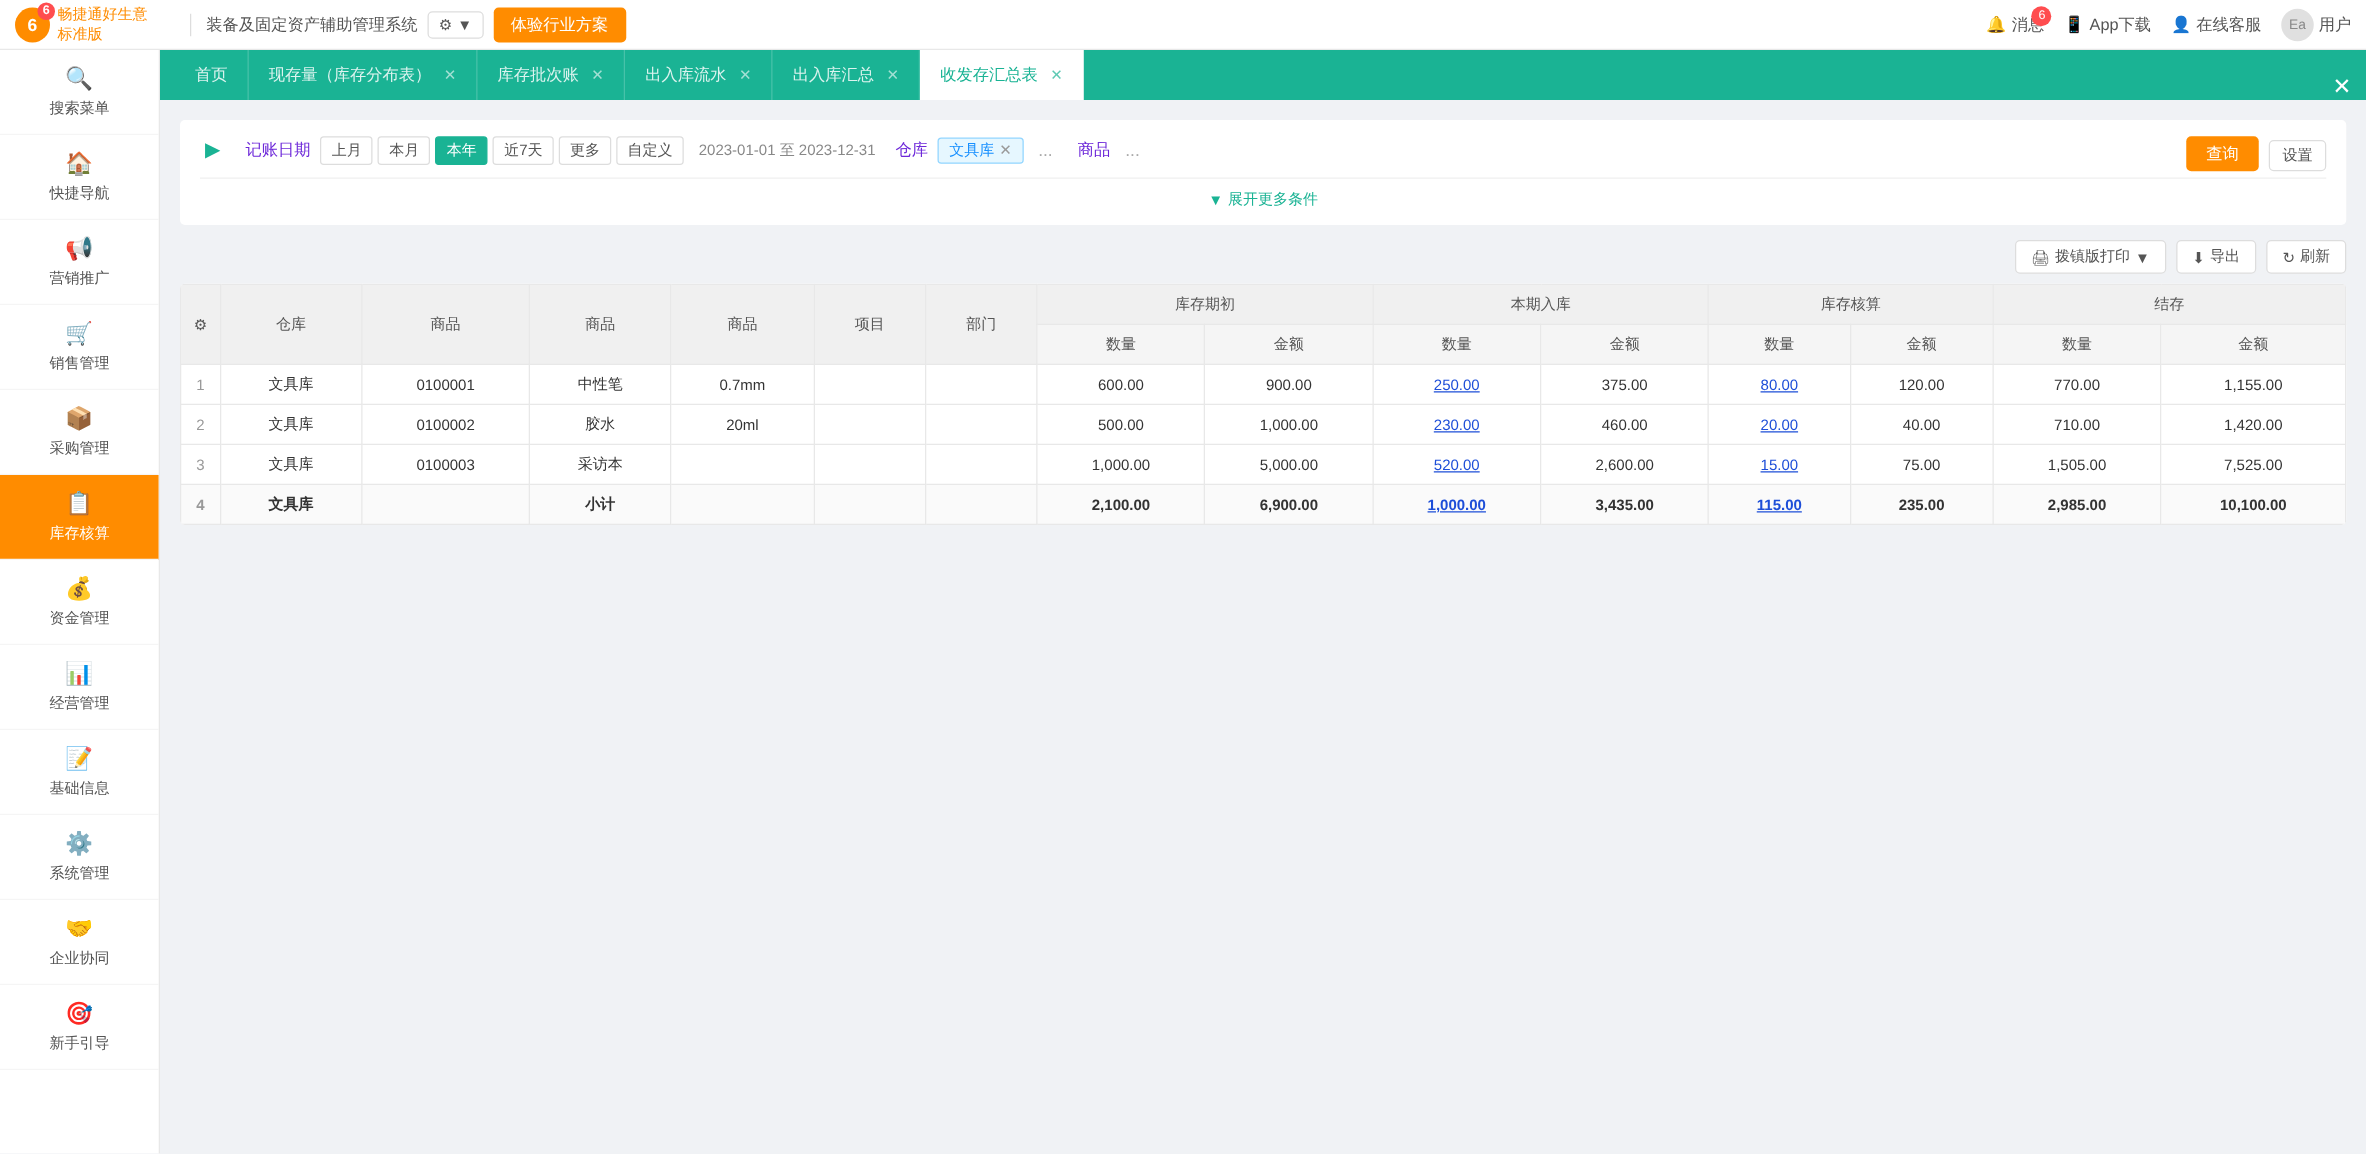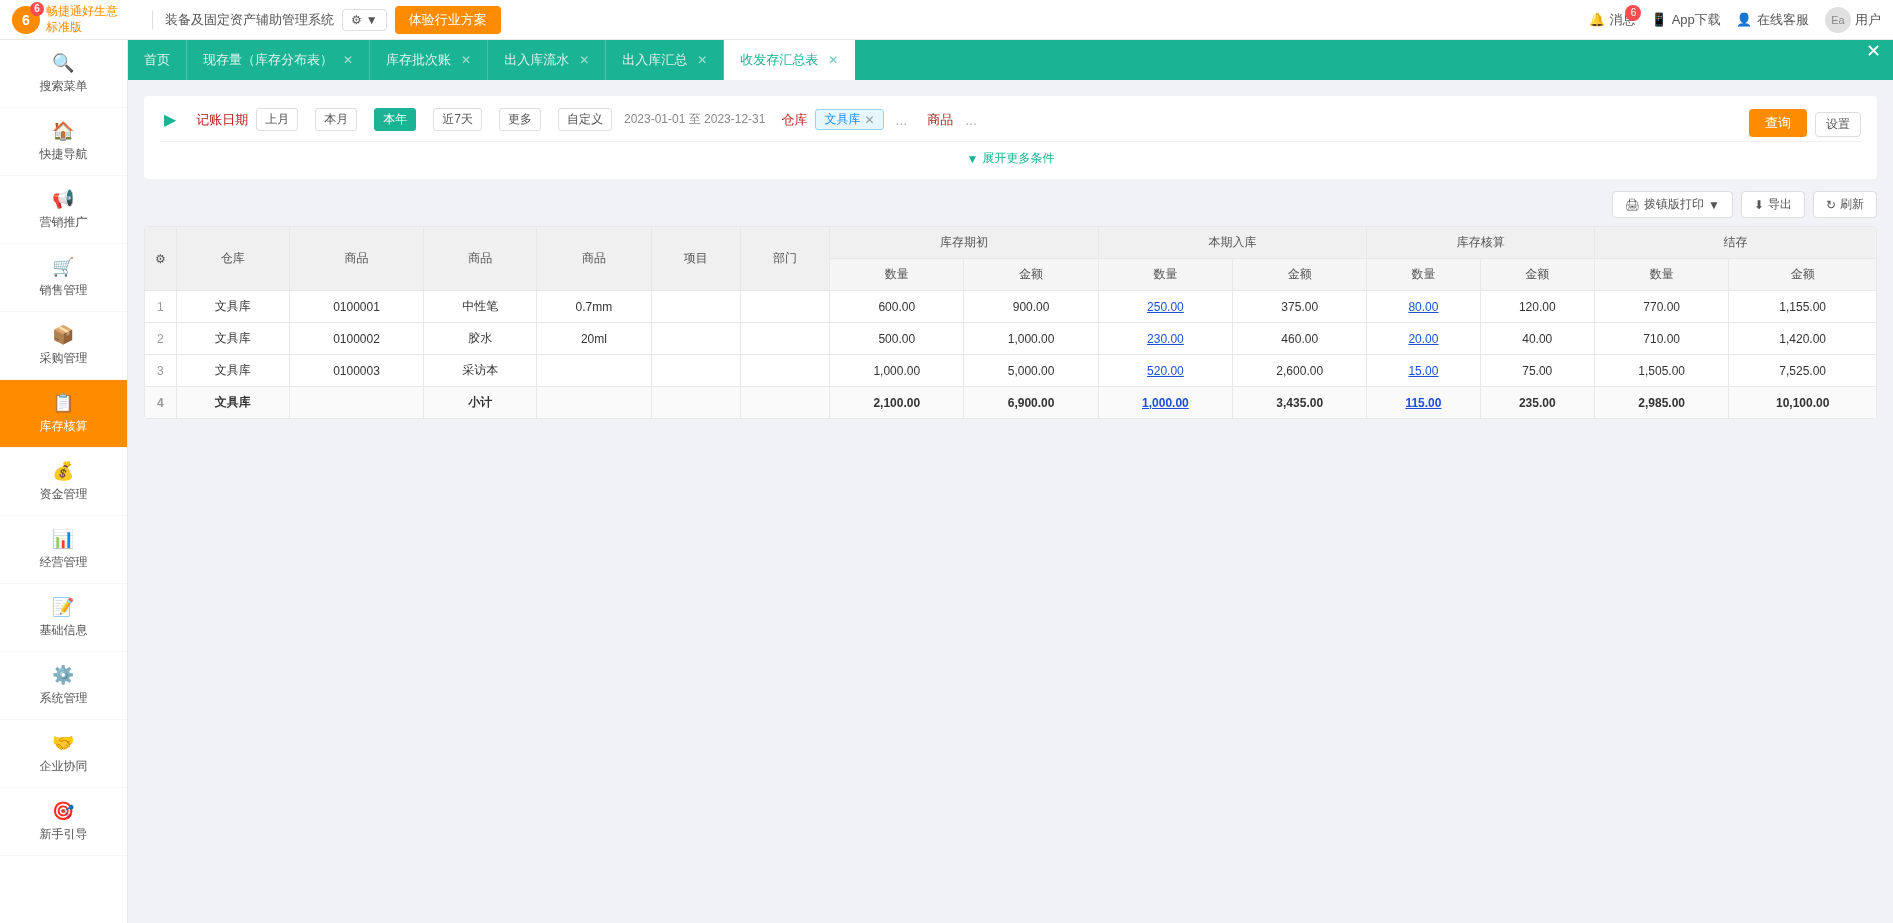--- a/index.html
+++ b/index.html
@@ -27,38 +27,38 @@
     
     .sidebar { width: 128px; background: #fff; border-right: 1px solid #e8e8e8; display: flex; flex-direction: column; overflow-y: auto; }
     .sidebar-item { display: flex; flex-direction: column; align-items: center; padding: 12px 8px; cursor: pointer; border-bottom: 1px solid #f5f5f5; color: #555; font-size: 12px; gap: 4px; }
     .sidebar-item.active { background: #ff8c00; color: #fff; }
     .sidebar-item .icon { font-size: 18px; }
 
     
     .content-area { flex: 1; display: flex; flex-direction: column; overflow: hidden; }
 
     
-    .tab-bar { background: #1ab394; display: flex; align-items: flex-start; height: 40px; padding: 0 0 0 0; overflow-x: auto; }
+    .tab-bar { background: #1ab394; display: flex; align-items: flex-end; height: 40px; padding: 0 0 0 12px; overflow-x: auto; }
     .tab-bar::-webkit-scrollbar { display: none; }
     .tab-item { height: 40px; padding: 0 16px; display: flex; align-items: center; gap: 6px; cursor: pointer; white-space: nowrap; font-size: 13px; color: rgba(255,255,255,0.85); border-right: 1px solid rgba(255,255,255,0.2); }
     .tab-item.active { background: #fff; color: #1ab394; }
     .tab-close { font-size: 12px; opacity: 0.7; margin-left: 4px; }
     .tab-bar-close { margin-left: auto; padding: 0 12px; color: #fff; cursor: pointer; font-size: 18px; }
 
     
     .page-content { flex: 1; overflow-y: auto; padding: 16px; background: #f0f2f5; }
 
     
     .page-title { font-size: 15px; font-weight: bold; color: #333; margin-bottom: 12px; }
 
     
     .filter-card { background: #fff; border-radius: 4px; padding: 12px 16px; margin-bottom: 12px; position: relative; }
     .filter-row { display: flex; align-items: center; gap: 16px; flex-wrap: wrap; }
-    .filter-label { color: #b91c1c; font-size: 13px; white-space: nowrap; }
-    .filter-date-btns { display: flex; align-items: center; gap: 17px; }
+    .filter-label { color: #6d28d9; font-size: 13px; white-space: nowrap; }
+    .filter-date-btns { display: flex; align-items: center; gap: 4px; }
     .date-btn { padding: 2px 8px; border: 1px solid #ddd; border-radius: 3px; background: #fff; cursor: pointer; font-size: 12px; color: #555; }
     .date-btn.active { background: #1ab394; color: #fff; border-color: #1ab394; }
     .date-range { font-size: 12px; color: #888; margin-left: 4px; }
     .warehouse-tag { background: #e6f7ff; border: 1px solid #91d5ff; color: #1890ff; padding: 1px 8px; border-radius: 3px; font-size: 12px; display: flex; align-items: center; gap: 4px; }
     .warehouse-tag .close { cursor: pointer; color: #999; }
     .filter-more-row { display: flex; align-items: center; justify-content: center; border-top: 1px solid #f0f0f0; margin-top: 10px; padding-top: 8px; }
     .expand-btn { color: #1ab394; cursor: pointer; font-size: 12px; display: flex; align-items: center; gap: 4px; }
     .filter-right-actions { position: absolute; right: 16px; top: 12px; display: flex; gap: 8px; align-items: center; flex-direction: row; }
     .btn-query { background: #ff8c00; color: #fff; border: none; padding: 5px 16px; border-radius: 4px; cursor: pointer; font-size: 13px; }
     .btn-settings { background: #fff; color: #555; border: 1px solid #ddd; padding: 3px 10px; border-radius: 4px; cursor: pointer; font-size: 12px; margin-top: 4px; }

